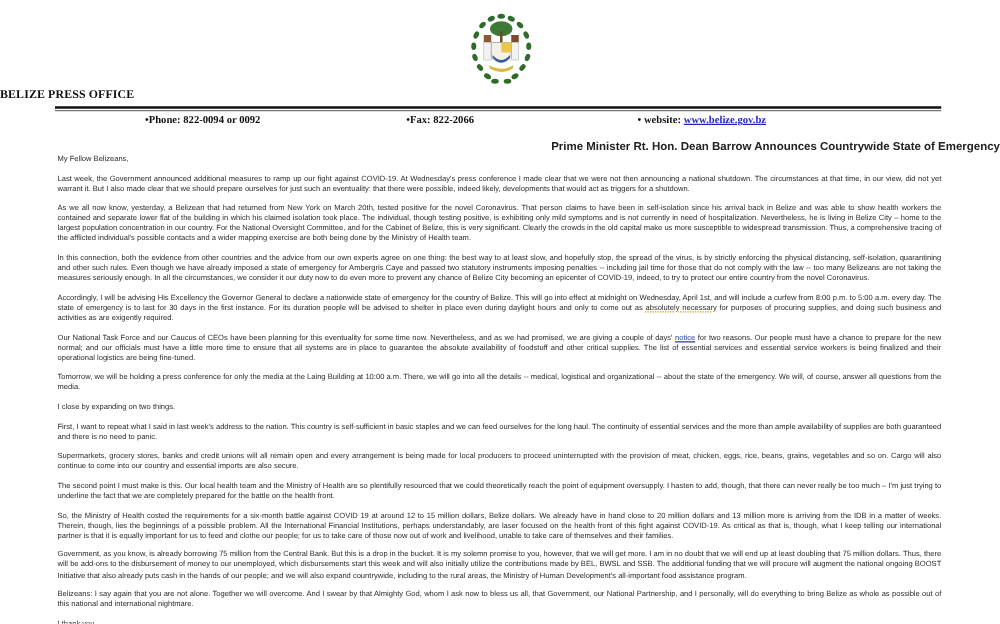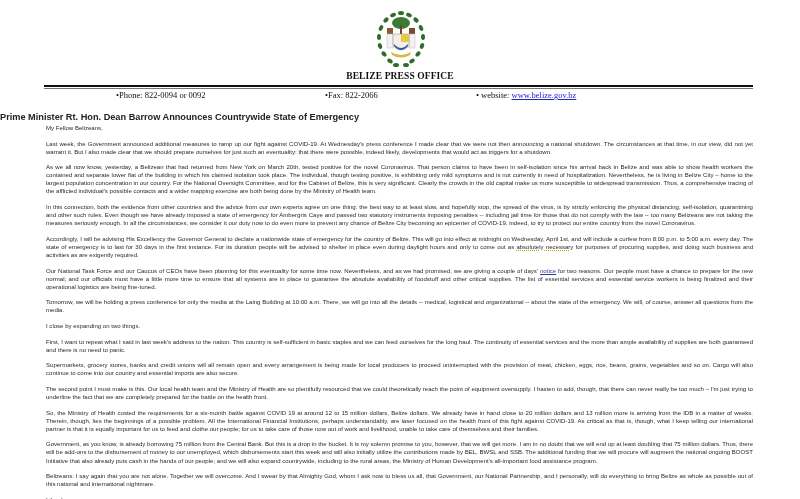--- a/index.html
+++ b/index.html
@@ -1,24 +1,24 @@
 <!DOCTYPE html>
 <html><head>
   <meta charset="utf-8">
   <style>
     html, body { margin: 0; padding: 0; background: #ffffff; }
     body { width: 800px; height: 499px; overflow: hidden; position: relative; font-family: "Liberation Sans", sans-serif; color: #1a1a1a; }
     .letterhead { position: absolute; left: 0; top: 0; width: 800px; height: 100px; }
     .crest { position: absolute; left: 374px; top: 8px; width: 54px; height: 62px; }
-    .office-name { position: absolute; left: 0; top: 71px; width: 800px; text-align: center; font-family: "Liberation Serif", serif; font-weight: bold; font-size: 9.5px; letter-spacing: 0.1px; color: #111; }
+    .office-name { position: absolute; left: 0; top: 71px; width: 800px; font-family: "Liberation Serif", serif; font-weight: bold; font-size: 9.5px; letter-spacing: 0.1px; color: #111; }
     .rule { position: absolute; left: 44px; top: 85px; width: 709px; height: 2px; background: #111; }
     .rule2 { position: absolute; left: 44px; top: 88px; width: 709px; height: 1px; background: #777; }
-    .contact { position: absolute; top: 90px; font-family: "Liberation Serif", serif; font-weight: normal; font-size: 8.5px; color: #111; white-space: nowrap; }
+    .contact { position: absolute; top: 90px; font-family: "Liberation Serif", serif; font-weight: bold; font-size: 8.5px; color: #111; white-space: nowrap; }
     .contact a { color: #2323c8; text-decoration: underline; }
-    .title { position: absolute; left: 0; top: 112px; width: 800px; text-align: left; font-weight: bold; font-size: 9.2px; color: #222; }
+    .title { position: absolute; left: 0; top: 112px; width: 800px; text-align: right; font-weight: bold; font-size: 9.2px; color: #222; }
     .body { position: absolute; left: 46px; top: 124px; width: 707px; font-size: 6.05px; line-height: 8.05px; color: #2a2a2a; text-align: justify; }
     .body p { margin: 0 0 7.6px 0; }
     .ul-yellow { text-decoration: underline dotted #c8a000; }
     .ul-blue { text-decoration: underline; color: #2a3aa0; }
   </style>
 </head>
 <body>
 
 <div class="letterhead">
   <svg class="crest" viewBox="0 0 54 62">
@@ -50,21 +50,21 @@
     <path d="M19 26 L35 26 L35 38 Q27 46 19 38 Z" fill="#f4f0e6" stroke="#888" stroke-width="0.5"></path>
     <path d="M27 26 L35 26 L35 34 L27 34 Z" fill="#e8c84a"></path>
     <path d="M20 36 Q27 44 34 36 L34 38 Q27 46 20 38 Z" fill="#2d5aa0"></path>
     <path d="M17 44 Q27 50 37 44 L36 47 Q27 52 18 47 Z" fill="#d8b840"></path>
   </svg>
   <div class="office-name">BELIZE PRESS OFFICE</div>
   <div class="rule"></div>
   <div class="rule2"></div>
   <div class="contact" style="left:116px">•Phone: 822-0094 or 0092</div>
   <div class="contact" style="left:325px">•Fax: 822-2066</div>
-  <div class="contact" style="left:476px"><span>• website: </span><a>www.belize.gov.bz</a></div>
+  <div class="contact" style="left:510px"><span>• website: </span><a>www.belize.gov.bz</a></div>
 </div>
 
 <div class="title">Prime Minister Rt. Hon. Dean Barrow Announces Countrywide State of Emergency</div>
 
 <div class="body">
   <p>My Fellow Belizeans,</p>
   <p>Last week, the Government announced additional measures to ramp up our fight against COVID-19. At Wednesday's press conference I made clear that we were not then announcing a national shutdown. The circumstances at that time, in our view, did not yet warrant it. But I also made clear that we should prepare ourselves for just such an eventuality: that there were possible, indeed likely, developments that would act as triggers for a shutdown.</p>
   <p>As we all now know, yesterday, a Belizean that had returned from New York on March 20th, tested positive for the novel Coronavirus. That person claims to have been in self-isolation since his arrival back in Belize and was able to show health workers the contained and separate lower flat of the building in which his claimed isolation took place.  The individual, though testing positive, is exhibiting only mild symptoms and is not currently in need of hospitalization. Nevertheless, he is living in Belize City – home to the largest population concentration in our country. For the National Oversight Committee, and for the Cabinet of Belize, this is very significant. Clearly the crowds in the old capital make us more susceptible to widespread transmission. Thus, a comprehensive tracing of the afflicted individual's possible contacts and a wider mapping exercise are both being done by the Ministry of Health team.</p>
   <p>In this connection, both the evidence from other countries and the advice from our own experts agree on one thing: the best way to at least slow, and hopefully stop, the spread of the virus, is by strictly enforcing the physical distancing, self-isolation, quarantining and other such rules. Even though we have already imposed a state of emergency for Ambergris Caye and passed two statutory instruments imposing penalties -- including jail time for those that do not comply with the law -- too many Belizeans are not taking the measures seriously enough. In all the circumstances, we consider it our duty now to do even more to prevent any chance of Belize City becoming an epicenter of COVID-19, indeed, to try to protect our entire country from the novel Coronavirus.</p>
   <p><span>Accordingly, I will be advising His Excellency the Governor General to declare a nationwide state of emergency for the country of Belize. This will go into effect at midnight on Wednesday, April 1st, and will include a curfew from 8:00 p.m. to 5:00 a.m. every day. The state of emergency is to last for 30 days in the first instance. For its duration people will be advised to shelter in place even during daylight hours and only to come out as </span><span class="ul-yellow">absolutely necessary</span><span> for purposes of procuring supplies, and doing such business and activities as are exigently required.</span></p>

